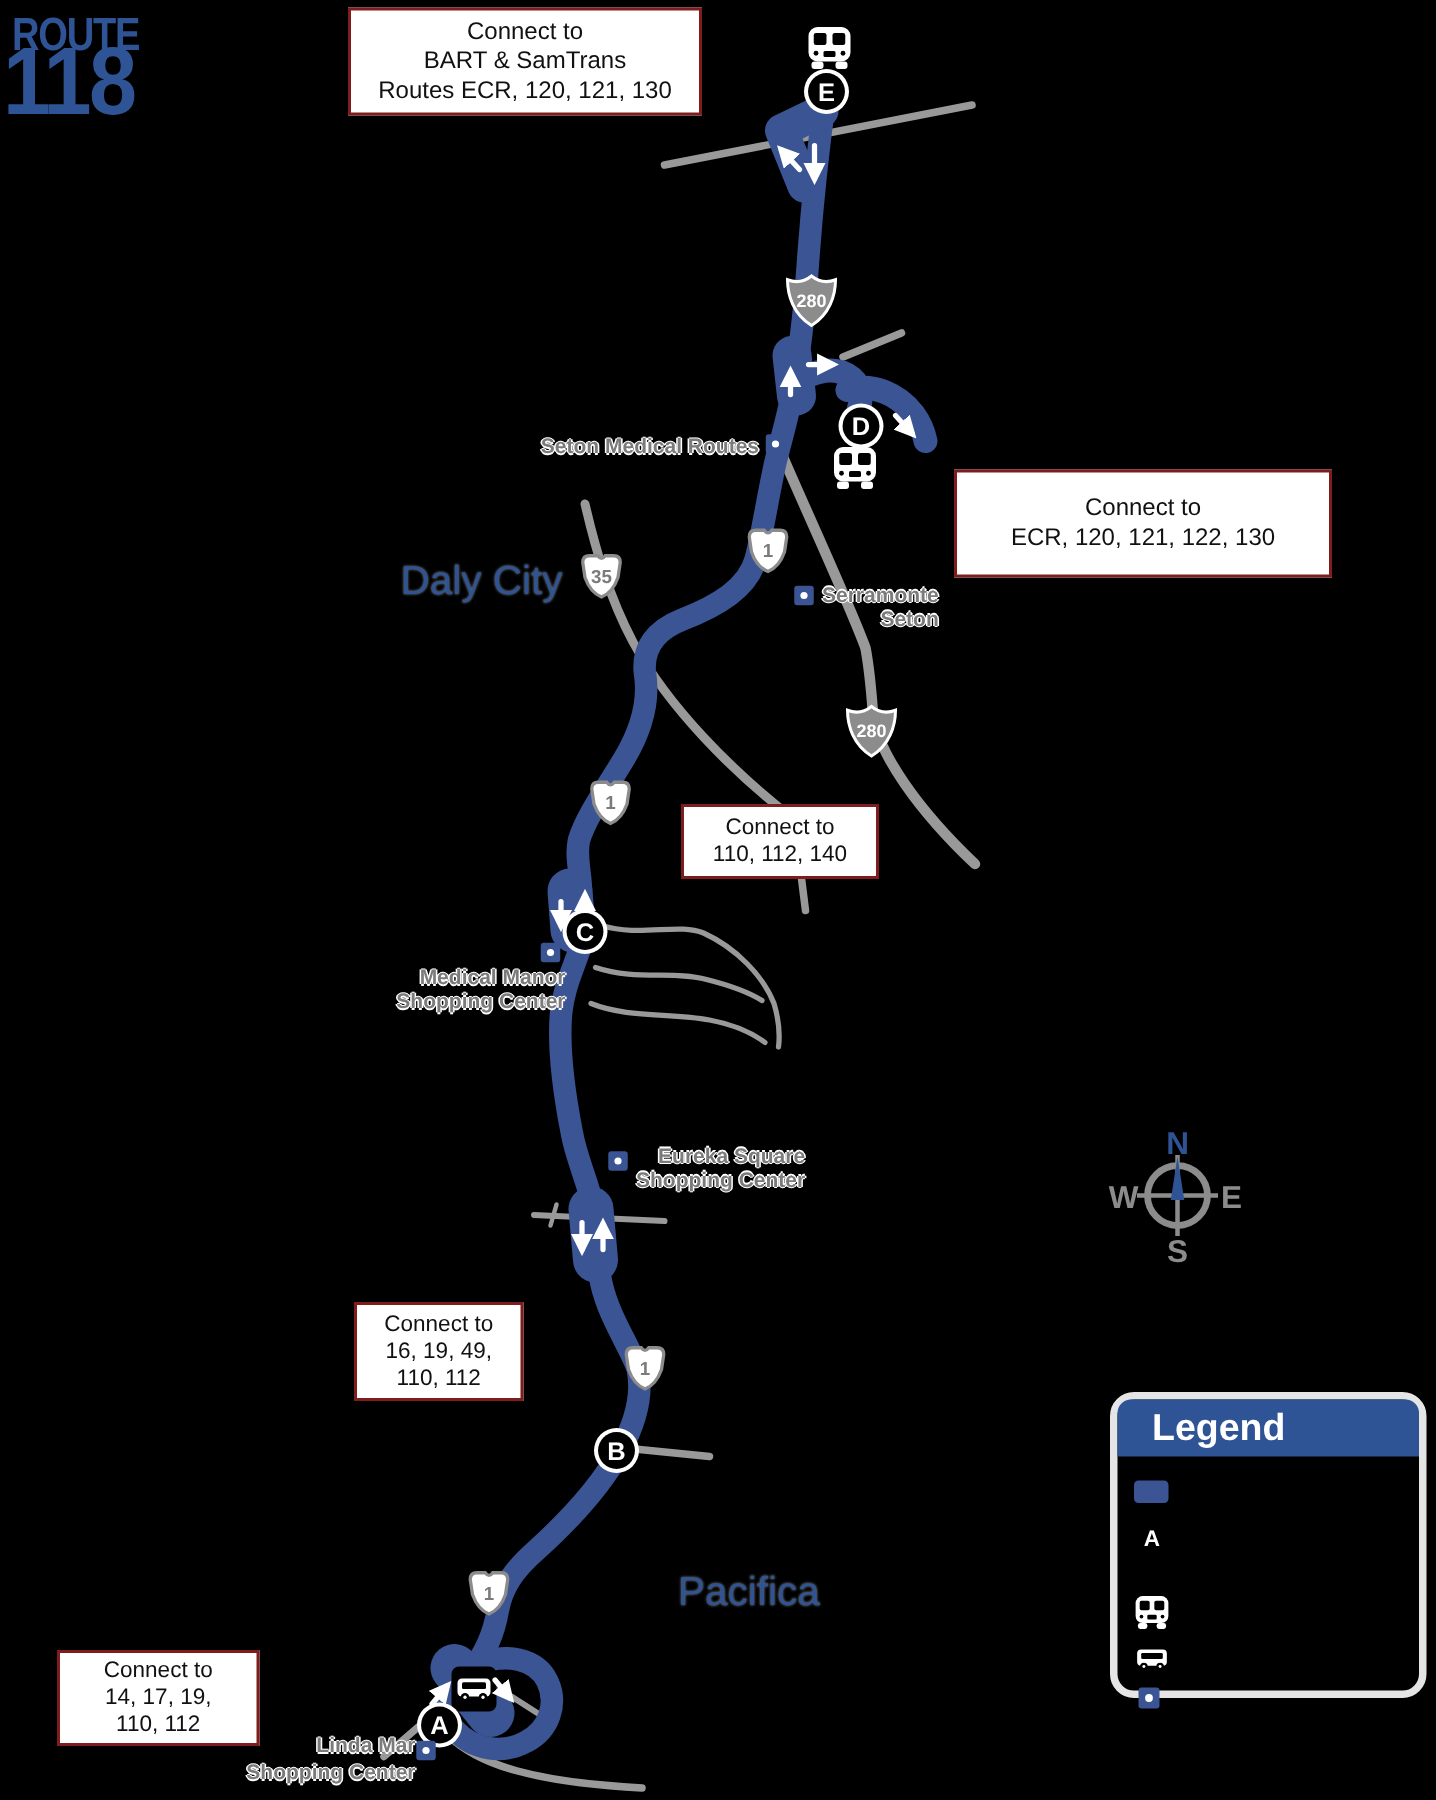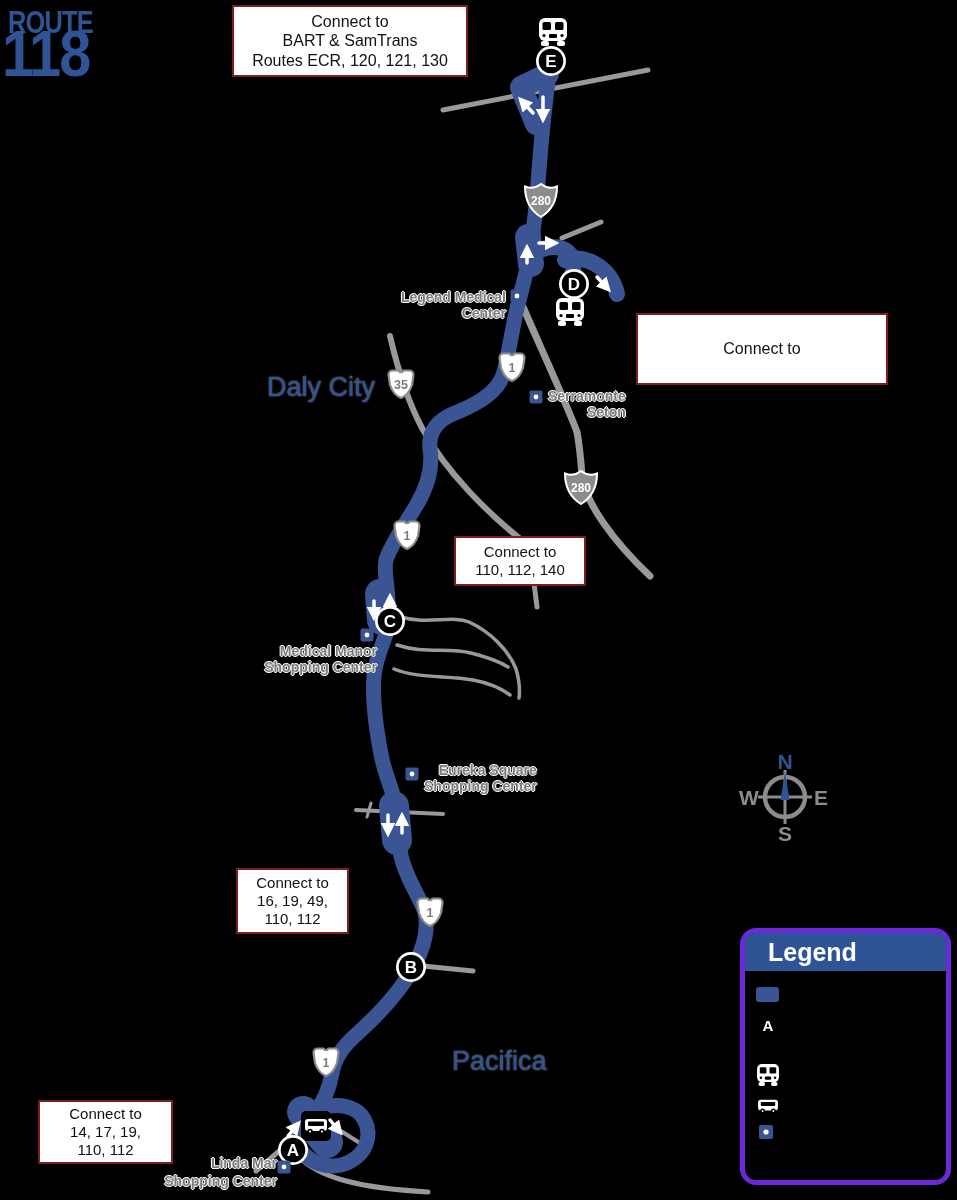--- a/index.html
+++ b/index.html
@@ -28,22 +28,22 @@
   .pacifica{left:452px;top:1046px;}
   
   .stoplabel{position:absolute;color:#7b7b7b;font-weight:bold;font-size:14px;line-height:16px;
              text-shadow:1px 0 0 #fff,-1px 0 0 #fff,0 1px 0 #fff,0 -1px 0 #fff;}
   .seton{left:360px;top:289px;width:146px;text-align:right;}
   .serramonte{left:548px;top:388px;text-align:right;}
   .pacmanor{left:237px;top:643px;width:140px;text-align:right;}
   .eureka{left:424px;top:762px;text-align:right;}
   .lindamar{left:137px;top:1154px;width:140px;text-align:right;line-height:18px;}
   
-  .legend{position:absolute;left:740px;top:928px;width:211px;height:257px;
-          border:5px solid #6d28d9;border-radius:16px;box-sizing:border-box;}
+  .legend{position:absolute;left:740px;top:928px;width:211px;height:204px;
+          border:5px solid #e5e5e5;border-radius:16px;box-sizing:border-box;}
   .legend-header{height:38px;background:#2f5496;border-radius:9px 9px 0 0;color:#fff;
                  font-size:25px;font-weight:bold;line-height:38px;padding-left:23px;}
   .legend-icons{position:absolute;left:0;top:45px;}
 </style>
 </head>
 <body>
 
 <div id="stage">
 
   <svg class="abs" width="957" height="1200" viewBox="0 0 957 1200" style="left:0;top:0;">
@@ -227,41 +227,42 @@
   <div class="abs route-word">ROUTE</div>
   <div class="abs route-num">118</div>
 
   <div class="callout c1">
     <div>Connect to</div>
     <div>BART &amp; SamTrans</div>
     <div>Routes ECR, 120, 121, 130</div>
   </div>
   <div class="callout c2">
     <div>Connect to</div>
+    <div>ECR, 120, 121, 122, 130</div>
   </div>
   <div class="callout c3">
     <div>Connect to</div>
     <div>110, 112, 140</div>
   </div>
   <div class="callout c4">
     <div>Connect to</div>
     <div>16, 19, 49,</div>
     <div>110, 112</div>
   </div>
   <div class="callout c5">
     <div>Connect to</div>
     <div>14, 17, 19,</div>
     <div>110, 112</div>
   </div>
 
   <div class="city daly">Daly City</div>
   <div class="city pacifica">Pacifica</div>
 
   <div class="stoplabel seton">
-    <div>Legend Medical Center</div>
+    <div>Seton Medical Routes</div>
   </div>
   <div class="stoplabel serramonte">
     <div>Serramonte</div>
     <div>Seton</div>
   </div>
   <div class="stoplabel pacmanor">
     <div>Medical Manor</div>
     <div>Shopping Center</div>
   </div>
   <div class="stoplabel eureka">

